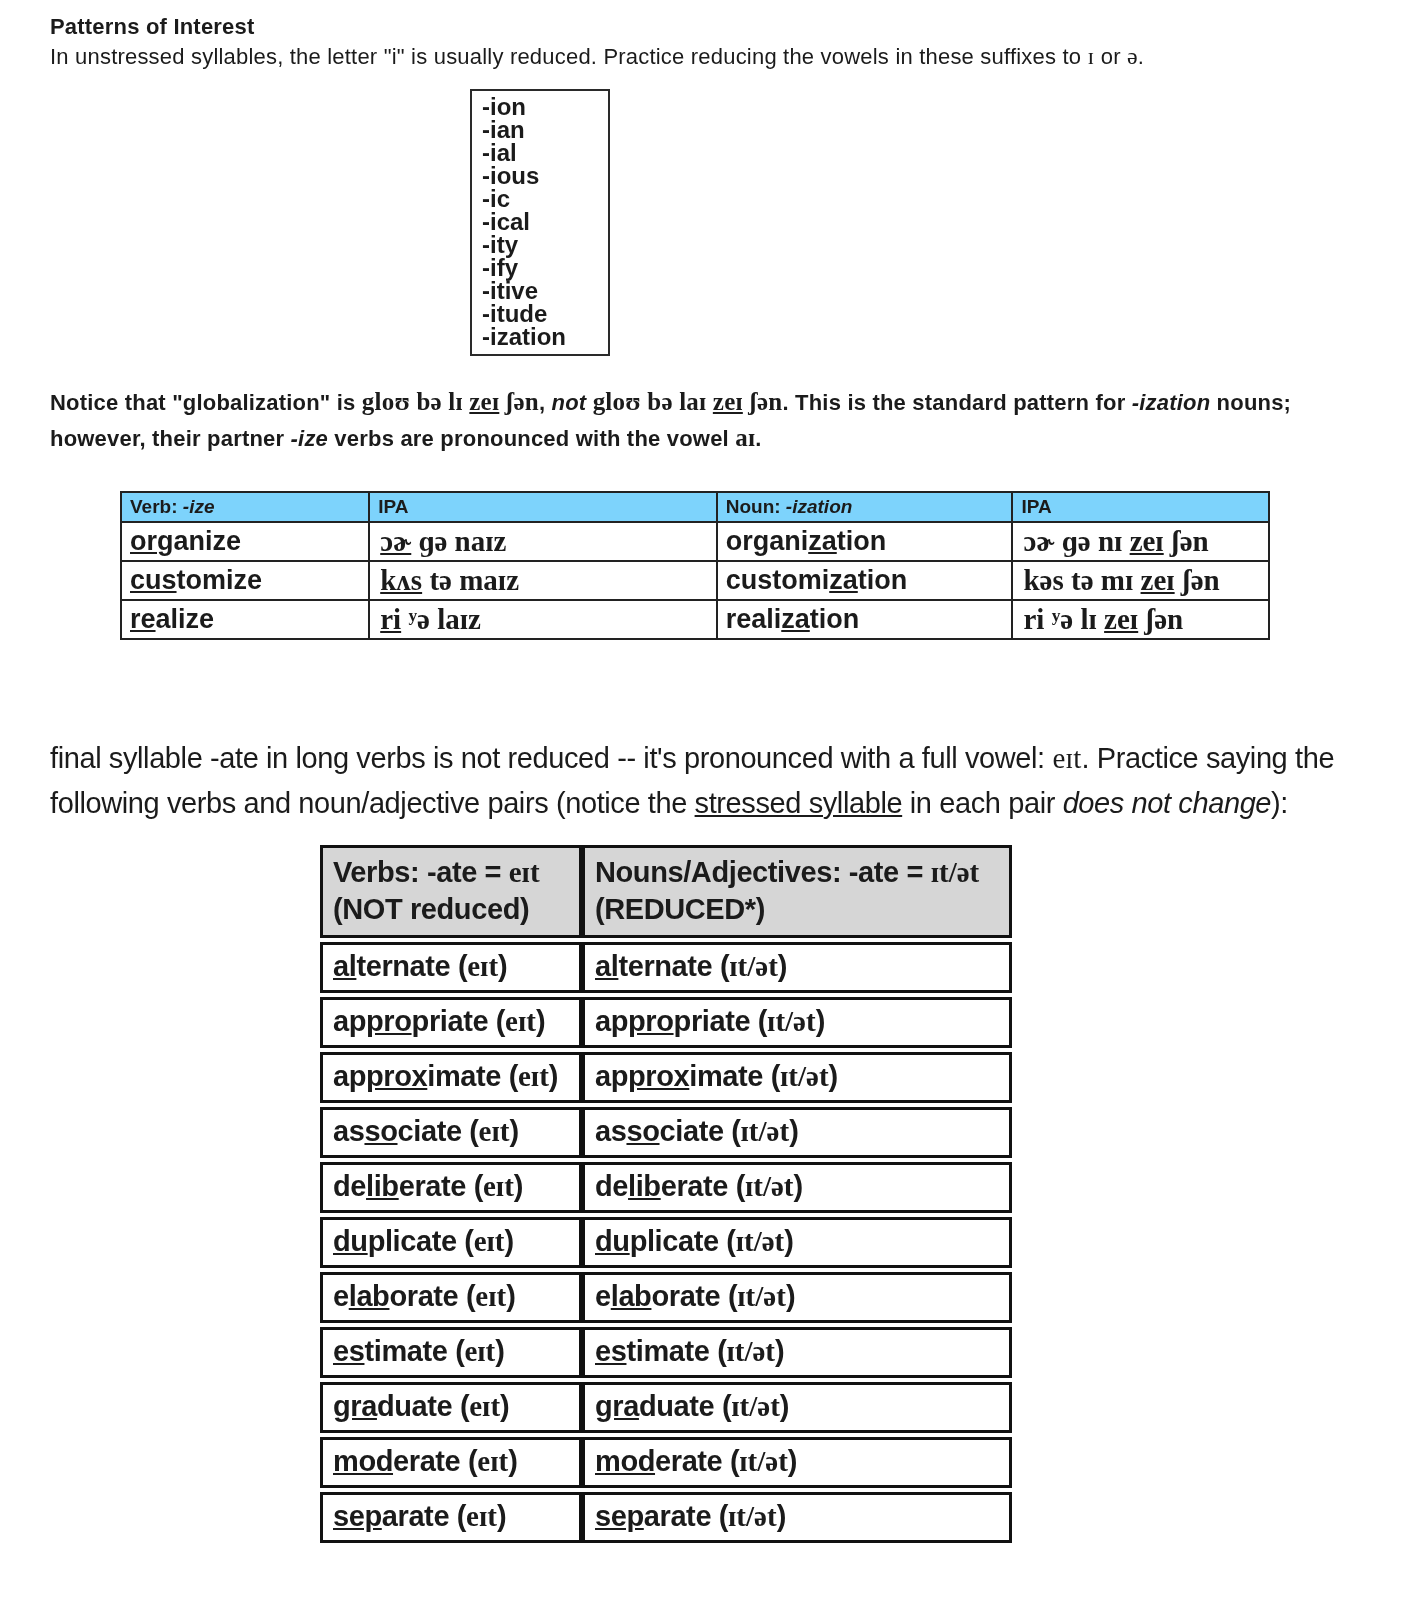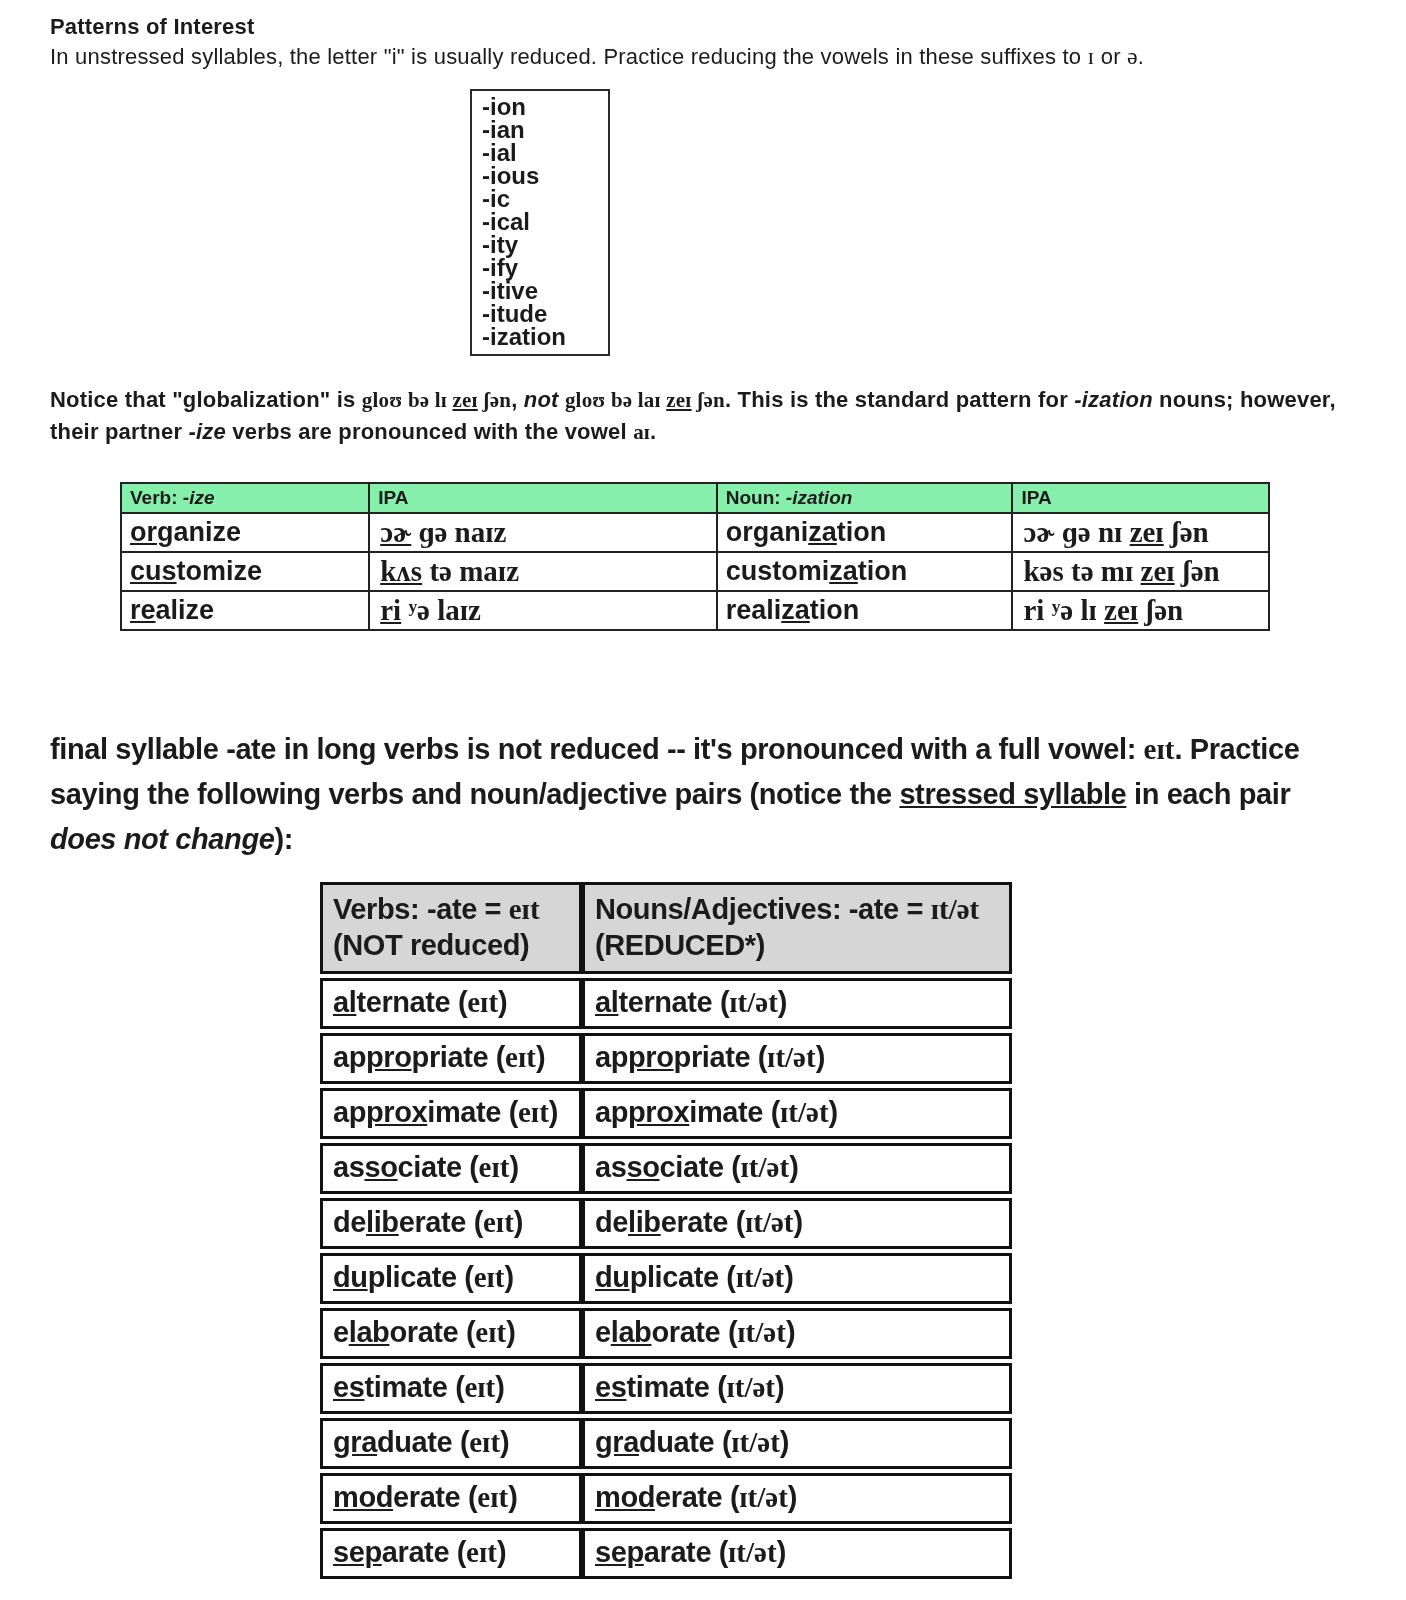--- a/index.html
+++ b/index.html
@@ -33,41 +33,41 @@
   .suffix-box .col.c2 { width: 196px; border-left: 2px solid #2a2a2a; }
   .suffix-box .line {
     font-size: 24px; font-weight: bold; line-height: 23px; padding: 0 10px;
     white-space: nowrap;
   }
 
   .notice {
     margin-top: 28px; font-size: 22px; font-weight: bold;
     line-height: 1.45; width: 1310px; letter-spacing: 0.2px;
   }
-  .notice .ipa { font-size: 21px; margin-top: 14px; }
+  .notice .ipa { font-size: 25px; margin-top: 14px; }
 
   
   .ize-table {
     margin: 34px 0 0 70px;
     border-collapse: collapse;
     width: 1150px;
     table-layout: fixed;
   }
   .ize-table th, .ize-table td { border: 2px solid #222; vertical-align: middle; }
   .ize-table th {
-    background: #86efac;
+    background: #7dd3fc;
     text-align: left; font-size: 19px; font-weight: bold;
     padding: 3px 8px;
   }
   .ize-table td.w { font-size: 27px; font-weight: bold; padding: 2px 8px; white-space: nowrap; }
   .ize-table td.p { font-size: 29px; font-weight: bold; padding: 2px 10px; white-space: nowrap; }
   .ize-table td.p, .ize-table td.p .ipa { font-family: "Liberation Serif", "DejaVu Serif", serif; }
 
   
-  .body2 { font-weight: bold; letter-spacing: -0.4px; }
+  .body2 { font-weight: normal; letter-spacing: -0.4px; }
   .ate-paragraph {
     margin-top: 96px; font-size: 29px; line-height: 1.55; width: 1300px;
   }
   .ate-paragraph .ipa { letter-spacing: 0; }
 
   .ate-table {
     margin: 16px 0 0 270px;
     border-collapse: separate;
     border-spacing: 0 4px;
     width: 692px;

